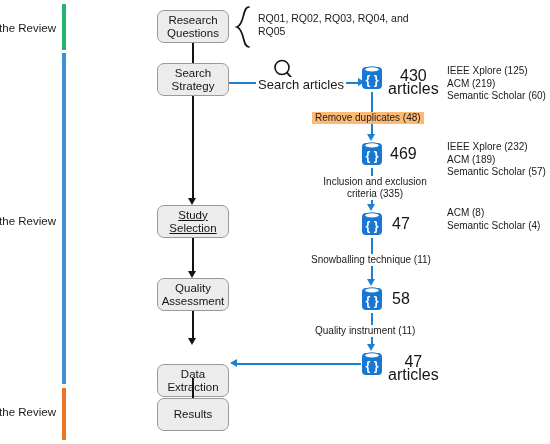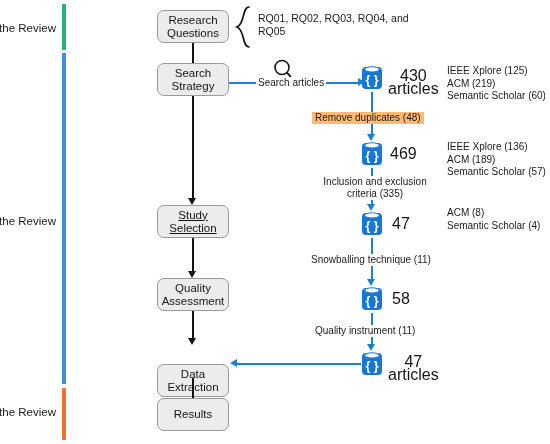--- a/index.html
+++ b/index.html
@@ -150,21 +150,21 @@
   .rq-text {
     position: absolute;
     font-size: 10.5px;
     color: #1a1a1a;
     line-height: 13px;
     width: 160px;
   }
 
   .search-caption {
     position: absolute;
-    font-size: 10px;
+    font-size: 13px;
     color: #1a1a1a;
     white-space: nowrap;
   }
   .brace { position: absolute; }
   .magnifier { position: absolute; }
 </style>
 </head>
 <body>
 
 <div id="page">
@@ -253,21 +253,21 @@
       <rect x="4" y="3" width="20" height="22" rx="4" ry="4" fill="#1877d2"></rect>
       <ellipse cx="14" cy="5.4" rx="7.2" ry="2.6" fill="#ffffff"></ellipse>
       <ellipse cx="14" cy="5.4" rx="7.2" ry="2.6" fill="none" stroke="#1877d2" stroke-width="1"></ellipse>
       <text x="14" y="19.5" font-family="'Liberation Sans',sans-serif" font-size="12.5" font-weight="bold" fill="#ffffff" text-anchor="middle">{ }</text>
     </svg>
   </div>
   <div class="count-label" style="left:390px; top:147px;">
     <div>469</div>
   </div>
   <div class="source-list" style="left:447px; top:141px;">
-    <div>IEEE Xplore (136)</div>
+    <div>IEEE Xplore (232)</div>
     <div>ACM (189)</div>
     <div>Semantic Scholar (57)</div>
   </div>
 
   <div class="vline-blue" style="top:168px; height:36px;"></div>
   <div class="arrowhead-down-blue" style="top:204px;"></div>
   <div class="edge-label wrap" style="left:312px; top:176px; background:#ffffff; padding:0 3px;">Inclusion and exclusion criteria (335)</div>
 
   <div class="db-icon" style="left:358px; top:210px;">
     <svg width="28" height="28" viewBox="0 0 28 28" xmlns="http://www.w3.org/2000/svg">

